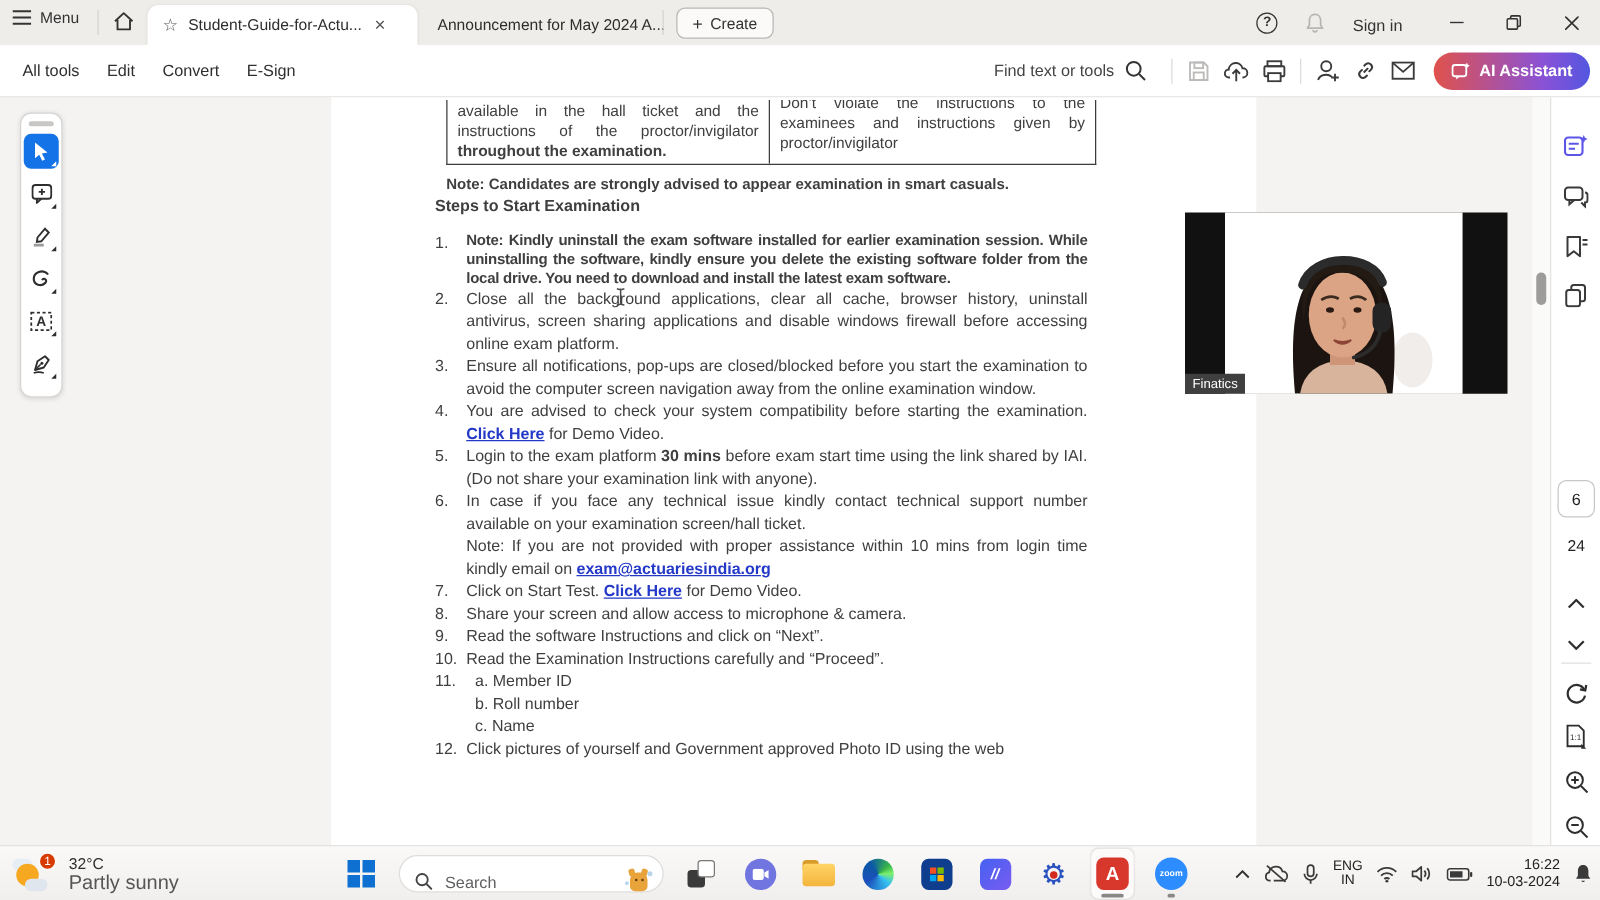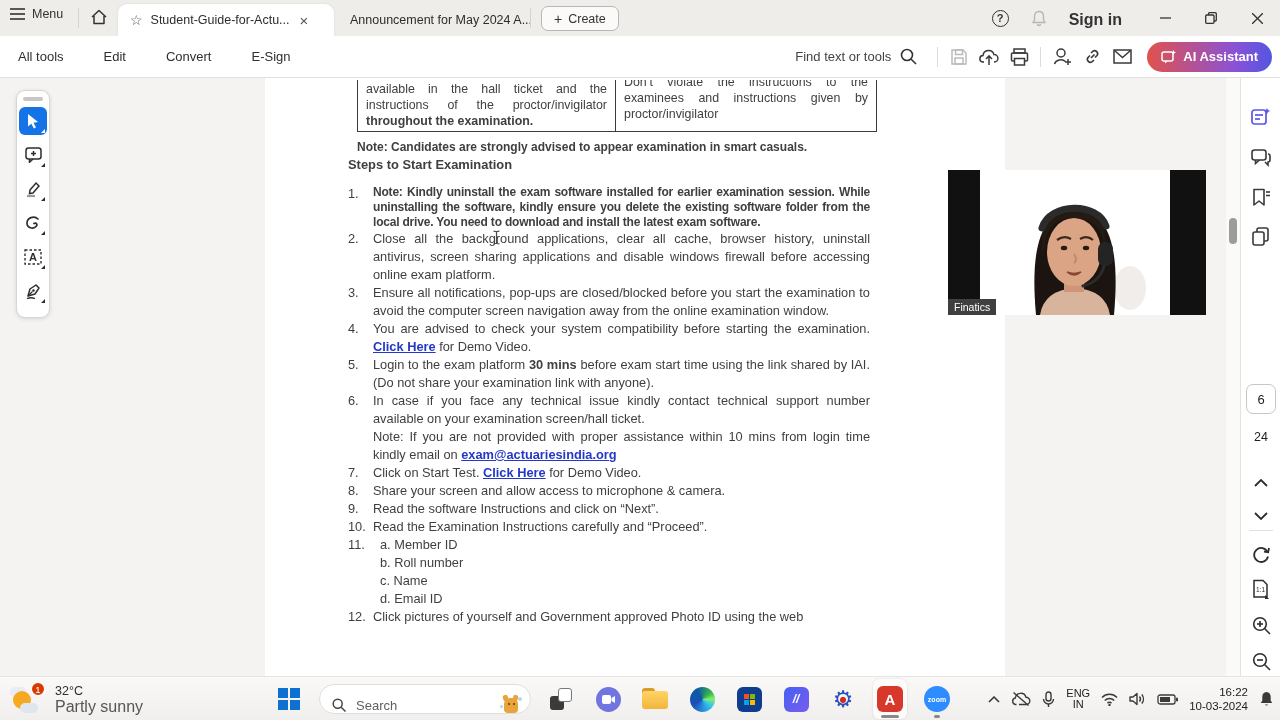--- a/index.html
+++ b/index.html
@@ -13,25 +13,25 @@
 .tab{position:absolute;top:4px;height:32px;display:flex;align-items:center;gap:8px;padding:0 12px;cursor:pointer;white-space:nowrap}
 .tab.active{background:#fff;border-radius:9px 9px 0 0;box-shadow:0 0 3px rgba(0,0,0,.08)}
 .tab-label{font-size:12.5px;color:#2d2d2d}
 .tab-close{font-size:15px;color:#555;padding:0 2px;cursor:pointer}
 .star{font-size:14px;color:#555}
 .create-btn{position:absolute;left:541px;top:6px;height:25px;display:flex;align-items:center;gap:6px;padding:0 12px;border:1px solid #b9b7b5;border-radius:7px;background:#fbfaf9;cursor:pointer}
 .create-btn .plus{font-size:14px;color:#333}
 .tb-right{position:absolute;right:0;top:0;height:36px;display:flex;align-items:center}
 .help-circ{width:17px;height:17px;border:1.4px solid #333;border-radius:50%;font-size:11px;font-weight:bold;display:flex;align-items:center;justify-content:center;cursor:pointer}
 .icon-btn{display:flex;align-items:center;justify-content:center;cursor:pointer}
-.signin{font-weight:bold;font-size:16px;margin:4px 20px 0 22px;cursor:pointer}
+.signin{font-weight:normal;font-size:13px;margin:4px 20px 0 22px;cursor:pointer}
 .winbtn{width:46px;height:36px;display:flex;align-items:center;justify-content:center;cursor:pointer}
 
 .toolbar{position:relative;height:42px;background:#fff;border-bottom:1px solid #e3e1df;display:flex;align-items:center;font-size:13px;color:#2f2f2f}
-.tb-menus{display:flex;gap:40px;padding-left:18px}
+.tb-menus{display:flex;gap:22px;padding-left:18px}
 .tb-menus span{cursor:pointer}
 .tb-spacer{flex:1}
 .find-box{display:flex;align-items:center;gap:9px;color:#444;cursor:pointer;margin-right:14px}
 .tool-ic{width:30px;height:30px;display:flex;align-items:center;justify-content:center;cursor:pointer;border-radius:4px}
 .v-div{width:1px;height:20px;background:#dddbd9;margin:0 6px}
 .ai-pill{display:flex;align-items:center;gap:7px;height:30px;padding:0 14px;margin:0 8px 0 10px;border:none;border-radius:15px;color:#fff;font-size:13px;font-weight:bold;cursor:pointer;background:linear-gradient(90deg,#e0524c,#8a52d6 70%,#5356e0)}
 
 .main{position:relative;height:598px;background:#f4f3f1}
 .page{position:absolute;left:265px;top:0;width:740px;height:598px;background:#fff}
 .doc-content{position:absolute;left:348px;top:2px;width:529px;color:#3f3f3f;font-size:12.8px}
@@ -325,21 +325,20 @@
           <div class="step-body">
             <div class="para"><span>Read the Examination Instructions carefully and “Proceed”.</span></div>
           </div>
         </div>
         <div class="step">
           <span class="num">11.</span>
           <div class="step-body">
             <div class="para indent"><span>a. Member ID</span></div>
             <div class="para indent"><span>b. Roll number</span></div>
             <div class="para indent"><span>c. Name</span></div>
-            <div class="para indent"><span>d. Email ID</span></div>
           </div>
         </div>
         <div class="step">
           <span class="num">12.</span>
           <div class="step-body">
             <div class="para"><span>Click pictures of yourself and Government approved Photo ID using the web</span></div>
           </div>
         </div>
       </div>
   </div>

